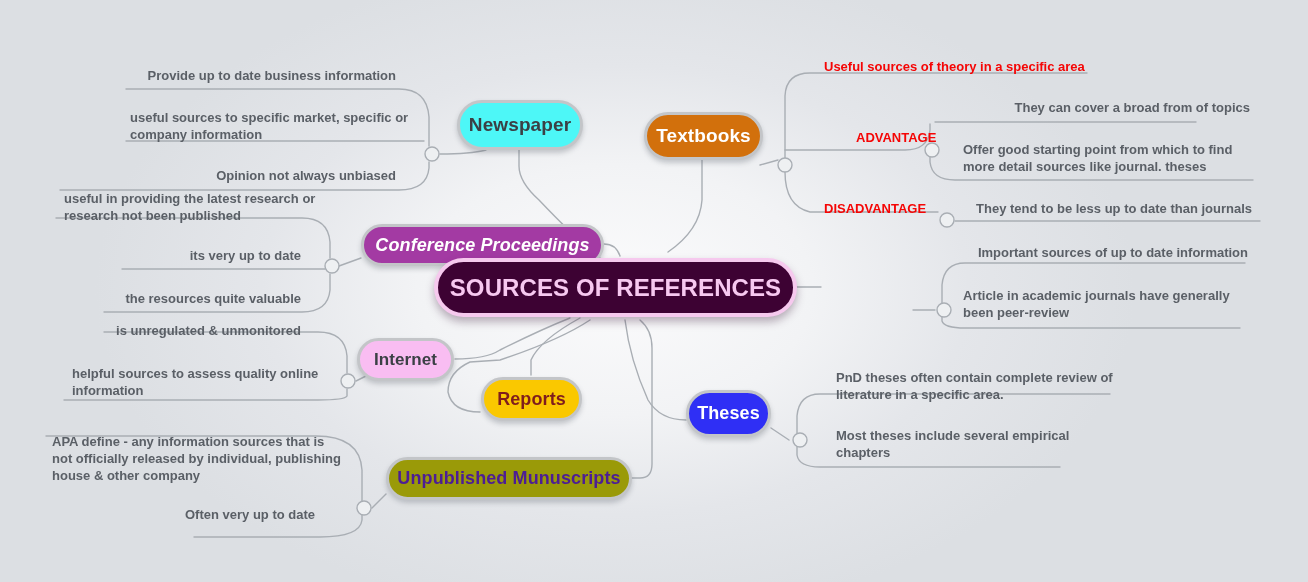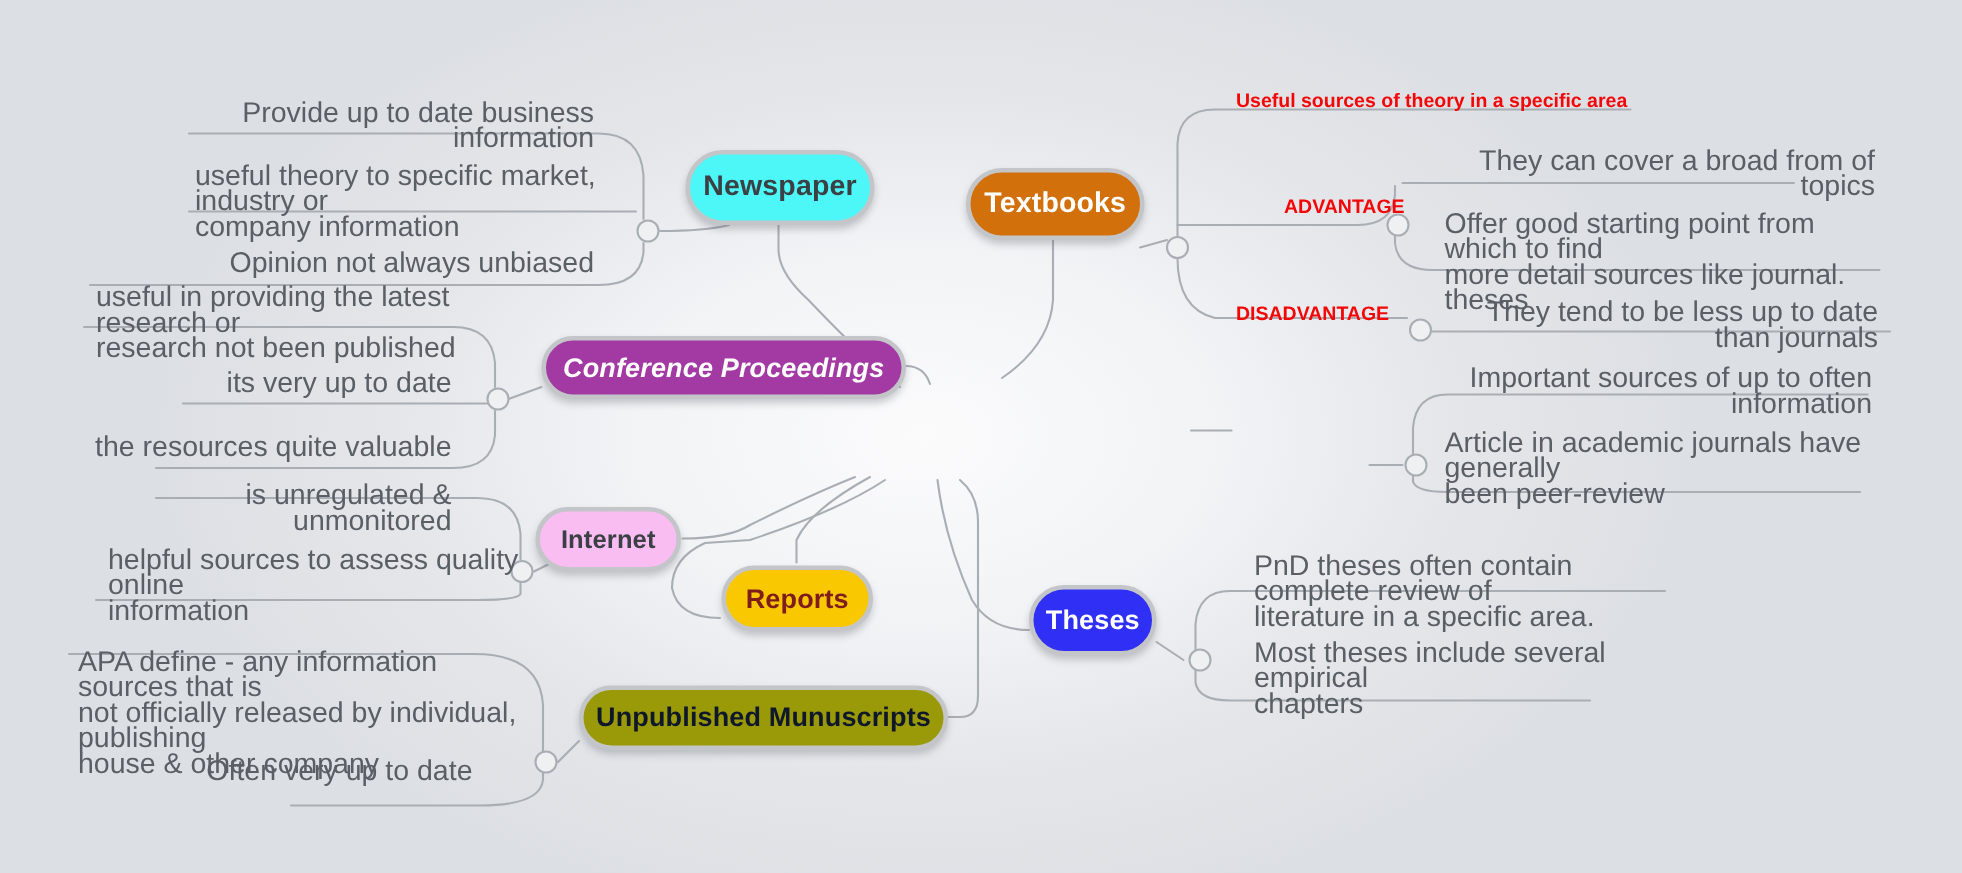--- a/index.html
+++ b/index.html
@@ -16,22 +16,22 @@
   }
   #wires{position:absolute;left:0;top:0;width:1308px;height:582px;}
   .node{
     position:absolute;display:flex;align-items:center;justify-content:center;
     border-radius:999px;box-sizing:border-box;white-space:nowrap;
     font-weight:bold;letter-spacing:.1px;
     border:3px solid #c3c5c8;
     box-shadow:0 3px 5px rgba(90,95,105,.30);
   }
   .leaf{
-    position:absolute;color:#5a5f66;font-size:19px;line-height:17px;
-    font-weight:400;white-space:pre-line;
+    position:absolute;color:#5a5f66;font-size:13px;line-height:17px;
+    font-weight:700;white-space:pre-line;
   }
   .leaf.red{color:#f50505;font-weight:bold;font-size:13px;}
   .leaf.r{text-align:right;}
 </style>
 </head>
 <body>
 
 <div id="stage">
 
   <svg id="wires" viewBox="0 0 1308 582">
@@ -92,21 +92,21 @@
       <path d="M455,359 Q486,359 500,350 Q540,330 570,318"></path>
       <path d="M480,412 Q452,412 448,392 Q448,372 470,362 L500,360 Q560,340 590,320"></path>
       <path d="M531,375 L531,360 Q540,340 580,318"></path>
 
       <path d="M632,478 L640,478 Q652,478 652,464 L652,348 Q652,330 640,320"></path>
       <path d="M604,244 Q616,244 620,256"></path>
     </g>
   </svg>
 
   <div class="leaf r" style="left:126px;top:67px;width:270px;">Provide up to date business information</div>
-  <div class="leaf" style="left:130px;top:109px;width:300px;">useful theory to specific market, industry or
+  <div class="leaf" style="left:130px;top:109px;width:300px;">useful sources to specific market, specific or
 company information</div>
   <div class="leaf r" style="left:126px;top:167px;width:270px;">Opinion not always unbiased</div>
 
   <div class="leaf" style="left:64px;top:190px;width:300px;">useful in providing the latest research or
 research not been published</div>
   <div class="leaf r" style="left:60px;top:247px;width:241px;">its very up to date</div>
   <div class="leaf r" style="left:60px;top:322px;width:241px;">is unregulated &amp; unmonitored</div>
 
   <div class="leaf r" style="left:60px;top:290px;width:241px;">the resources quite valuable</div>
   <div class="leaf" style="left:72px;top:365px;width:290px;">helpful sources to assess quality online
@@ -118,52 +118,55 @@
   <div class="leaf r" style="left:60px;top:506px;width:255px;">Often very up to date</div>
 
   <div class="leaf red" style="left:824px;top:58px;width:420px;">Useful sources of theory in a specific area</div>
   <div class="leaf red" style="left:824px;top:129px;width:160px;margin-left:32px;">ADVANTAGE</div>
   <div class="leaf" style="left:960px;top:99px;width:290px;text-align:right;">They can cover a broad from of topics</div>
   <div class="leaf" style="left:963px;top:141px;width:290px;">Offer good starting point from which to find
 more detail sources like journal. theses</div>
   <div class="leaf red" style="left:824px;top:200px;width:190px;">DISADVANTAGE</div>
   <div class="leaf" style="left:960px;top:200px;width:292px;text-align:right;">They tend to be less up to date than journals</div>
 
-  <div class="leaf" style="left:960px;top:244px;width:288px;text-align:right;">Important sources of up to often information</div>
+  <div class="leaf" style="left:960px;top:244px;width:288px;text-align:right;">Important sources of up to date information</div>
   <div class="leaf" style="left:963px;top:287px;width:290px;">Article in academic journals have generally
 been peer-review</div>
 
   <div class="leaf" style="left:836px;top:369px;width:290px;">PnD theses often contain complete review of
 literature in a specific area.</div>
   <div class="leaf" style="left:836px;top:427px;width:280px;">Most theses include several empirical
 chapters</div>
 
   <div class="node" id="n-newspaper" style="left:457px;top:100px;width:126px;height:50px;background:#4df7f7;color:#3b4045;font-size:19px;">
     <span>Newspaper</span>
   </div>
 
   <div class="node" id="n-textbooks" style="left:644px;top:112px;width:119px;height:48px;background:#d2700c;color:#ffffff;font-size:19px;">
     <span>Textbooks</span>
   </div>
 
   <div class="node" id="n-conference" style="left:361px;top:224px;width:243px;height:42px;background:#a33aa3;color:#ffffff;font-size:18px;font-style:italic;">
     <span>Conference Proceedings</span>
   </div>
 
+  <div class="node" id="n-center" style="left:434px;top:258px;width:363px;height:59px;background:#3d0233;color:#f7c8f0;font-size:24px;border:4px solid #f6c9ee;box-shadow:0 5px 8px rgba(70,40,70,.35);">
+    <span>SOURCES OF REFERENCES</span>
+  </div>
 
 
   <div class="node" id="n-internet" style="left:357px;top:338px;width:97px;height:43px;background:#f9bdf2;color:#3b4045;font-size:17px;">
     <span>Internet</span>
   </div>
 
   <div class="node" id="n-reports" style="left:481px;top:377px;width:101px;height:44px;background:#fac800;color:#7f1d1d;font-size:18px;">
     <span>Reports</span>
   </div>
 
   <div class="node" id="n-theses" style="left:686px;top:390px;width:85px;height:47px;background:#2f2ff5;color:#ffffff;font-size:18px;">
     <span>Theses</span>
   </div>
 
-  <div class="node" id="n-manuscripts" style="left:386px;top:457px;width:246px;height:43px;background:#9a9a08;color:#0f172a;font-size:18px;">
+  <div class="node" id="n-manuscripts" style="left:386px;top:457px;width:246px;height:43px;background:#9a9a08;color:#4c1d95;font-size:18px;">
     <span>Unpublished Munuscripts</span>
   </div>
 
 </div>
 
 </body></html>

